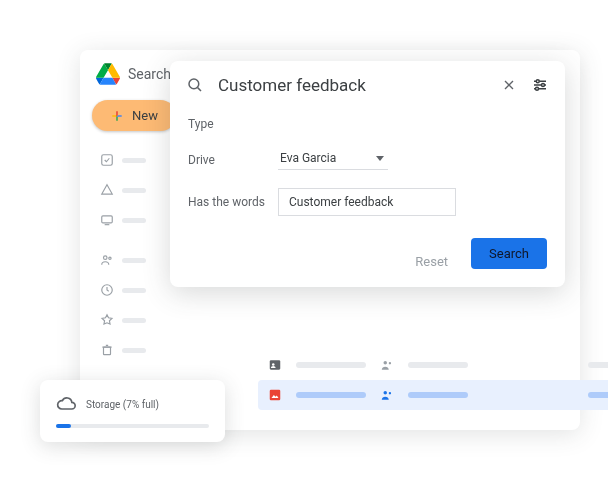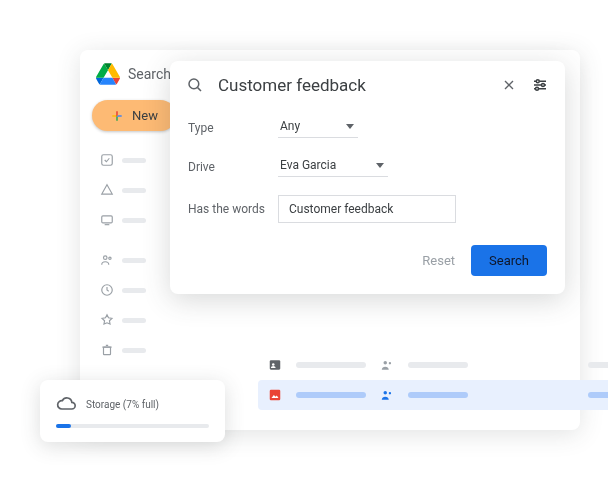--- a/index.html
+++ b/index.html
@@ -26,21 +26,21 @@
     .filter-icon { width: 18px; height: 18px; color: #5f6368; cursor: pointer; }
 
     .filter-body { padding: 8px 18px 14px 18px; }
     .filter-row { display: flex; align-items: center; margin-bottom: 18px; gap: 12px; }
     .filter-label { width: 78px; font-size: 12px; color: #5f6368; }
     .filter-select { display: flex; align-items: center; gap: 24px; font-size: 12px; color: #3c4043; border-bottom: 1px solid #dadce0; padding: 2px 4px 4px 2px; min-width: 80px; justify-content: space-between; cursor: pointer; }
     .filter-select.wide { min-width: 110px; }
     .caret { width: 0; height: 0; border-left: 4px solid transparent; border-right: 4px solid transparent; border-top: 5px solid #5f6368; }
     .words-input { border: 1px solid #dadce0; padding: 6px 10px; font-size: 12px; color: #3c4043; min-width: 130px; }
 
-    .filter-actions { display: flex; justify-content: flex-end; gap: 16px; align-items: center; padding: 4px 0 4px 0; }
+    .filter-actions { display: flex; justify-content: flex-end; gap: 23px; align-items: flex-end; padding: 4px 0 4px 0; }
     .reset-btn { font-size: 13px; color: #9aa0a6; cursor: pointer; }
     .search-btn { background: #1a73e8; color: #0f172a; font-size: 13px; padding: 8px 18px; border-radius: 4px; cursor: pointer; border: none; }
 
     .content-rows { position: absolute; left: 178px; top: 300px; width: 380px; }
     .row { display: flex; align-items: center; gap: 14px; padding: 8px 10px; }
     .row.highlight { background: #e8f0fe; border-radius: 4px; }
     .row-icon { width: 14px; height: 14px; flex-shrink: 0; }
     .row-ph { height: 6px; border-radius: 4px; }
     .ph-gray { background: #e8eaed; }
     .ph-blue { background: #aecbfa; }
@@ -176,24 +176,20 @@
     <svg class="filter-icon" viewBox="0 0 24 24" fill="none" stroke="#3c4043" stroke-width="2">
         <path d="M4 7h16M4 12h16M4 17h16"></path>
         <circle cx="9" cy="7" r="2" fill="#fff"></circle>
         <circle cx="16" cy="12" r="2" fill="#fff"></circle>
         <circle cx="8" cy="17" r="2" fill="#fff"></circle>
       </svg>
   </div>
   <div class="filter-body">
     <div class="filter-row">
       <div class="filter-label">Type</div>
-      <div class="filter-select">
-        <span>Any</span>
-        <span class="caret"></span>
-      </div>
     </div>
     <div class="filter-row">
       <div class="filter-label">Drive</div>
       <div class="filter-select wide">
         <span>Eva Garcia</span>
         <span class="caret"></span>
       </div>
     </div>
     <div class="filter-row">
       <div class="filter-label">Has the words</div>

